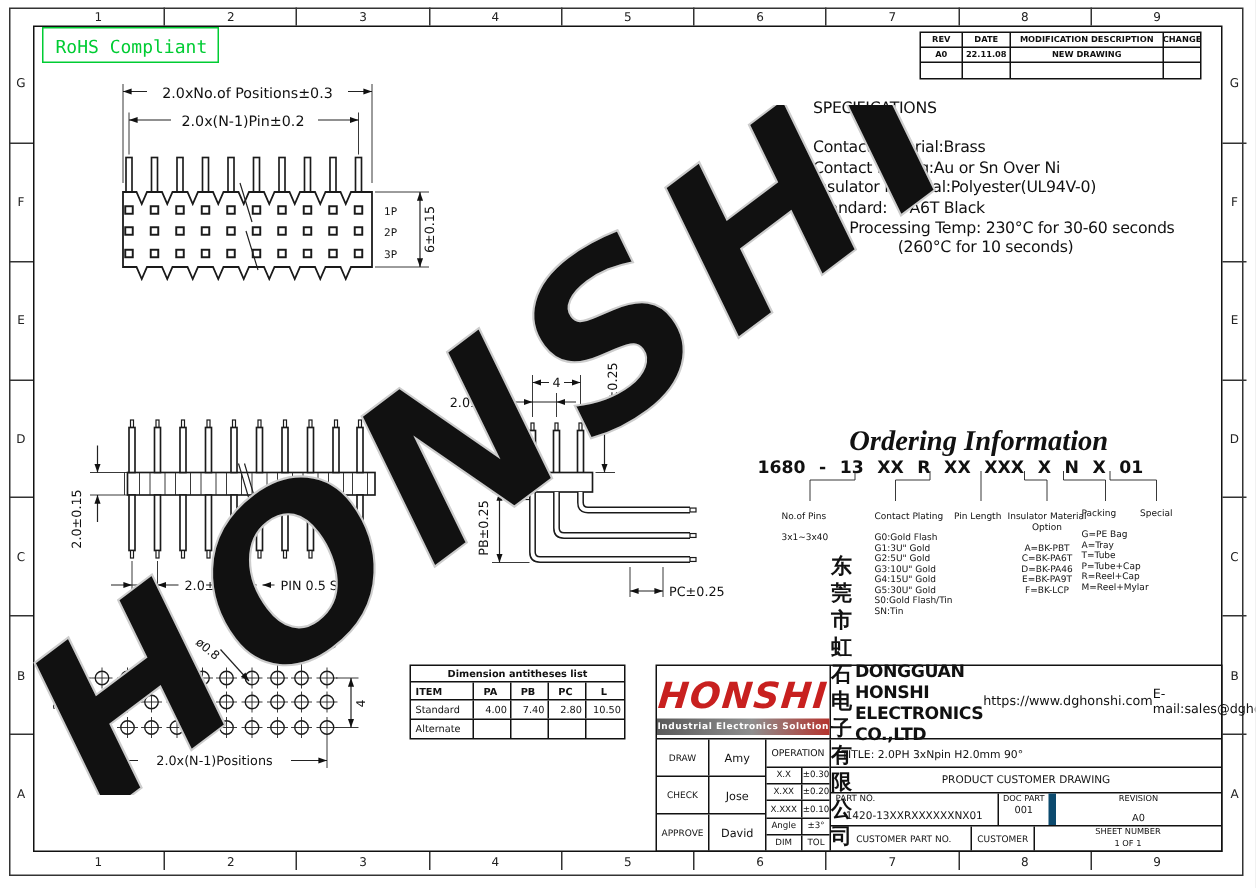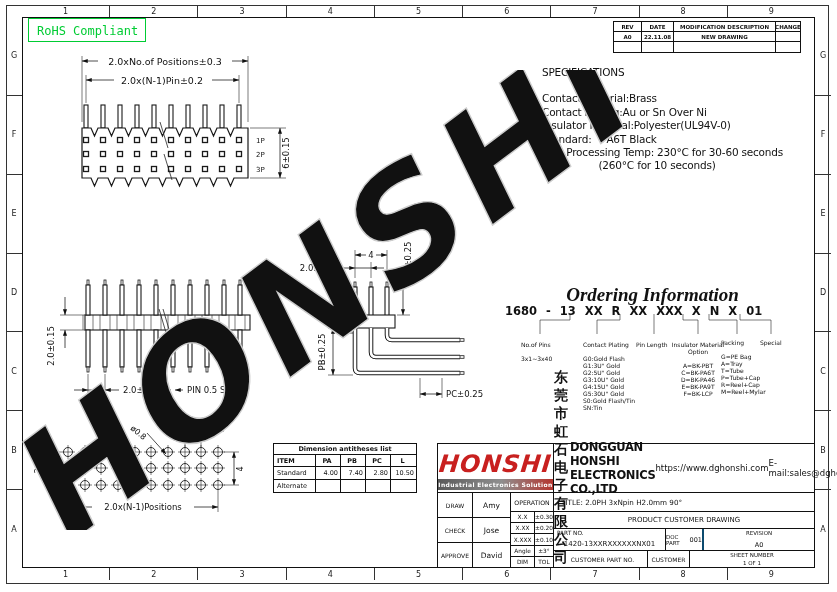--- a/index.html
+++ b/index.html
@@ -79,21 +79,21 @@
   .tb-c3 .ra{width:29px;border-right:1px solid #111;}
   .tb-c3 .rb{flex:1;font-size:7px;}
   .tb-c4{flex:1;display:flex;flex-direction:column;}
   .tb-c4 .title-r{height:19px;border-bottom:1px solid #111;justify-content:flex-start;padding-left:7px;font-size:7.2px;}
   .tb-c4 .prod-r{height:17px;border-bottom:1px solid #111;font-size:7px;}
   .tb-c4 .part-r{height:22px;border-bottom:1px solid #111;display:flex;}
   .tb-c4 .cust-r{height:16px;display:flex;}
   .pc-part{width:112px;border-right:1px solid #111;position:relative;}
   .pc-part .lab{position:absolute;left:3px;top:1px;font-size:5.8px;}
   .pc-part .val{position:absolute;left:0;right:0;bottom:2px;text-align:center;font-size:7px;}
-  .pc-doc{width:38px;border-right:2px solid #0c4a6e;display:flex;align-items:center;justify-content:flex-start;padding:1px 0;font-size:5.5px;}
+  .pc-doc{width:38px;border-right:5px solid #0c4a6e;display:flex;flex-direction:column;align-items:center;justify-content:flex-start;padding:1px 0;font-size:5.5px;}
   .pc-rev{flex:1;display:flex;flex-direction:column;align-items:center;justify-content:space-between;padding:1px 0;font-size:5.5px;}
   .cu-part{width:94px;border-right:1px solid #111;justify-content:flex-start;padding-left:4px;font-size:6px;}
   .cu-cust{width:42px;border-right:1px solid #111;font-size:6px;}
   .cu-sheet{flex:1;display:flex;flex-direction:column;align-items:center;justify-content:space-between;padding:1px 0;font-size:5.5px;}
   
   svg .ln{stroke:#1a1a1a;stroke-width:1.1;fill:none;}
   svg .lnw{stroke:#1a1a1a;stroke-width:1.1;fill:#fff;}
   svg .dim{stroke:#222;stroke-width:0.8;fill:none;}
   svg .thin{stroke:#222;stroke-width:0.6;fill:none;}
   svg text{font-family:"DejaVu Sans","Liberation Sans",sans-serif;fill:#111;}

